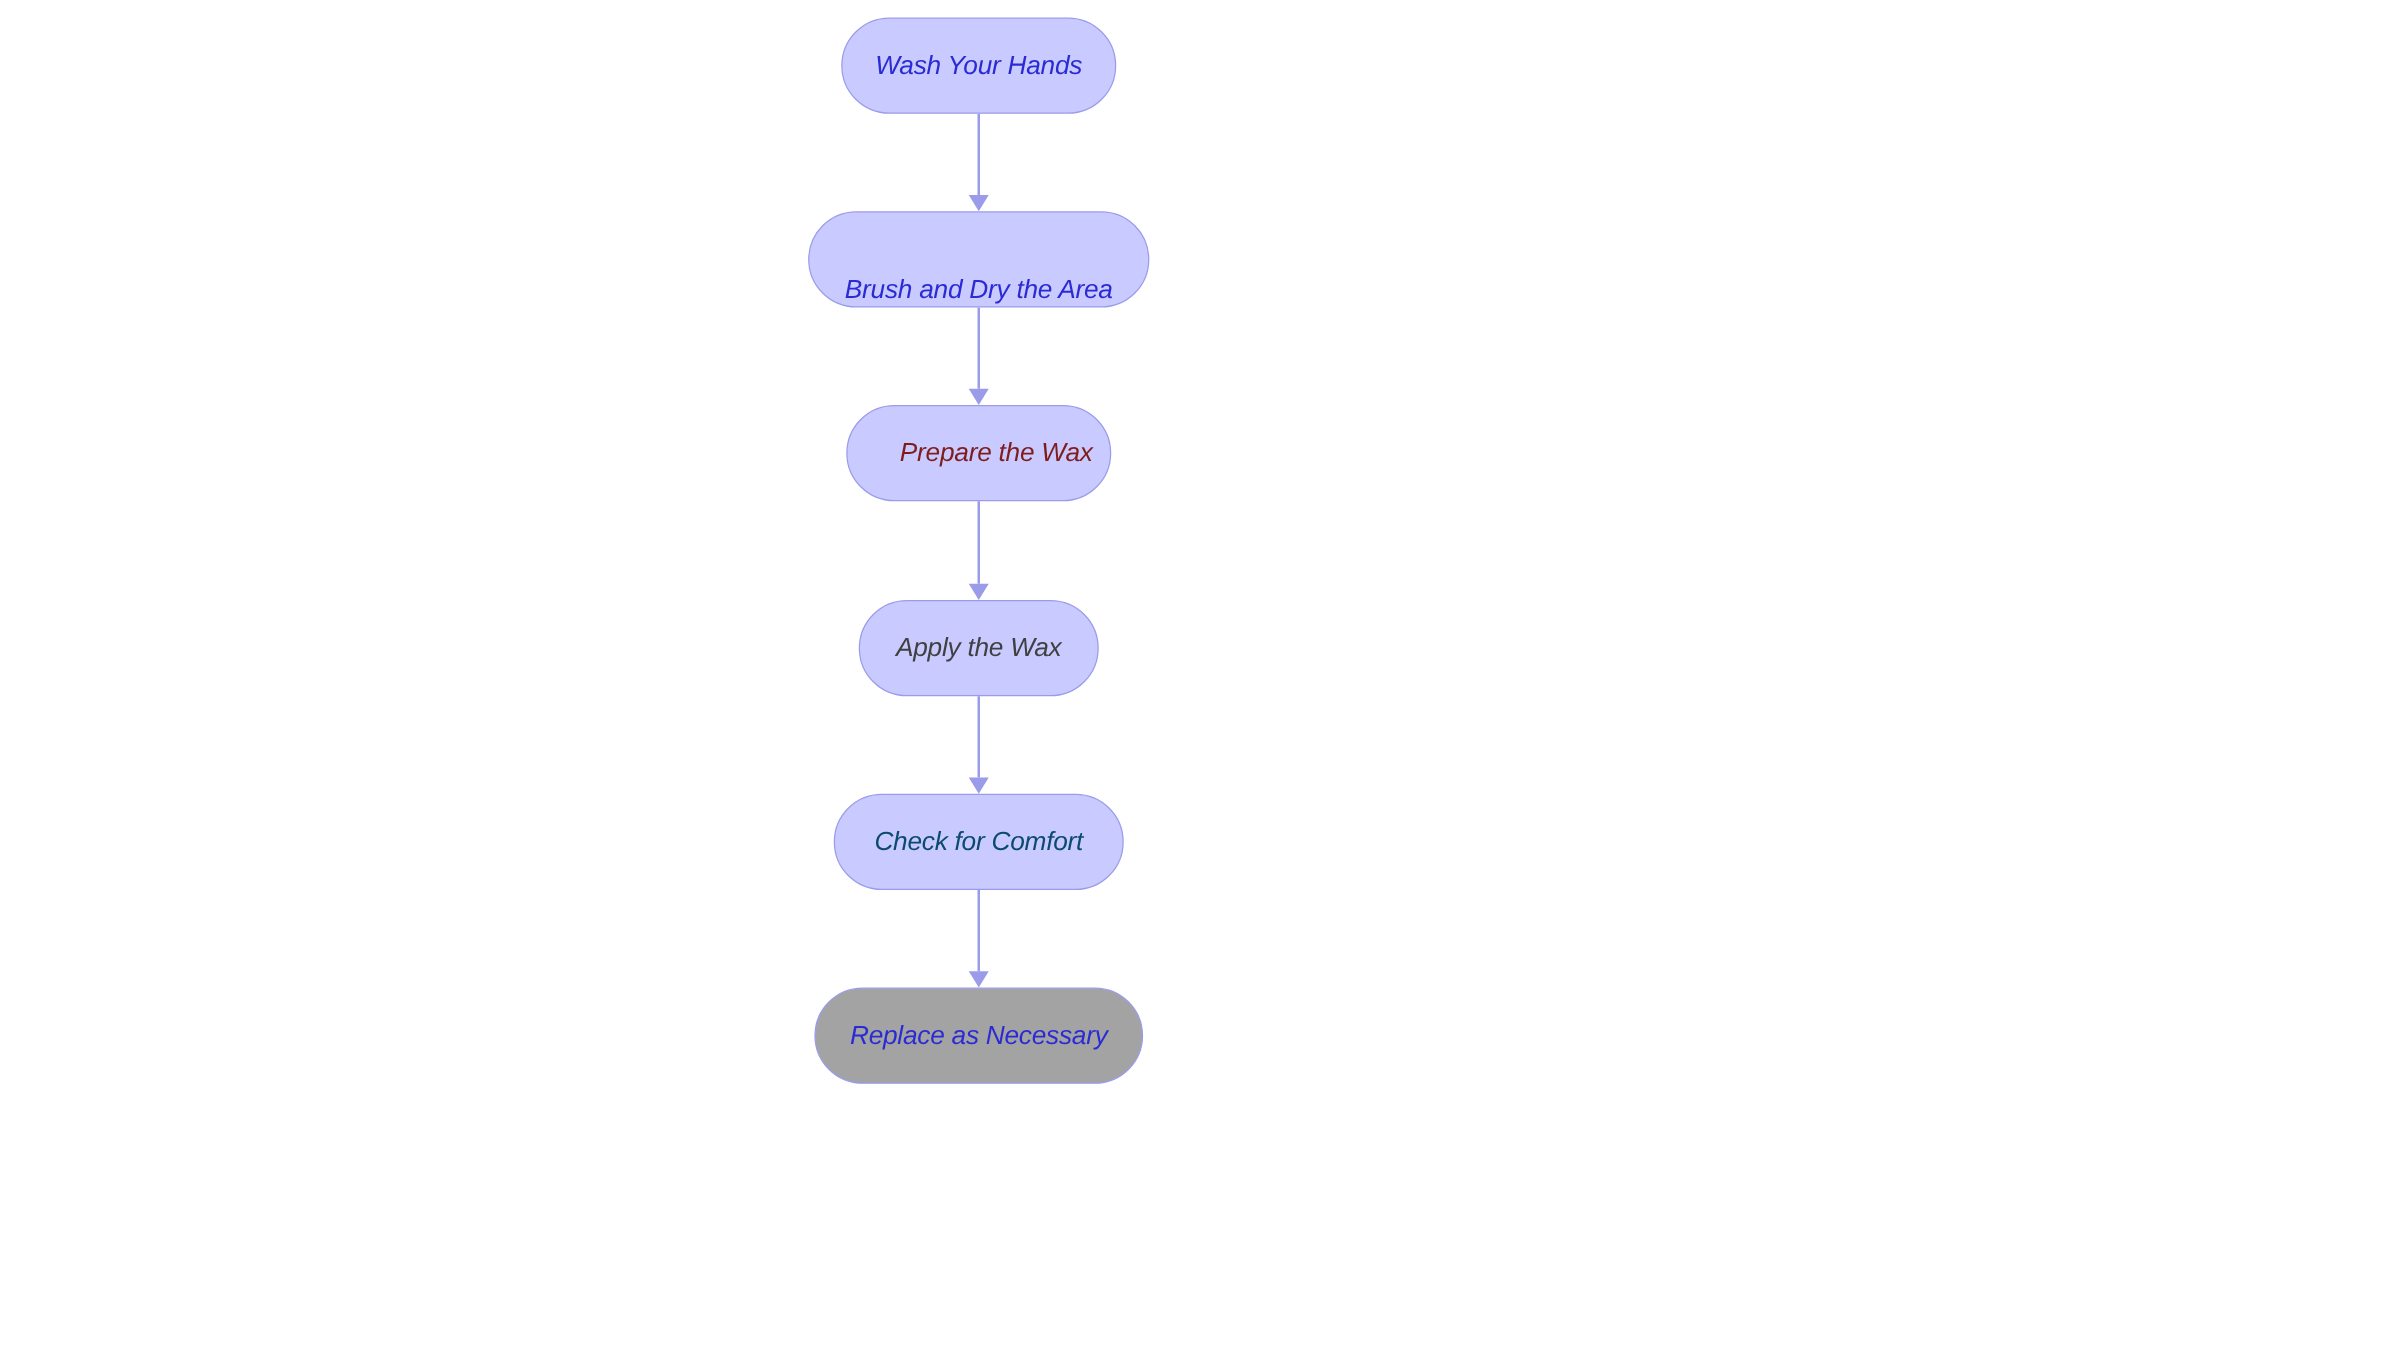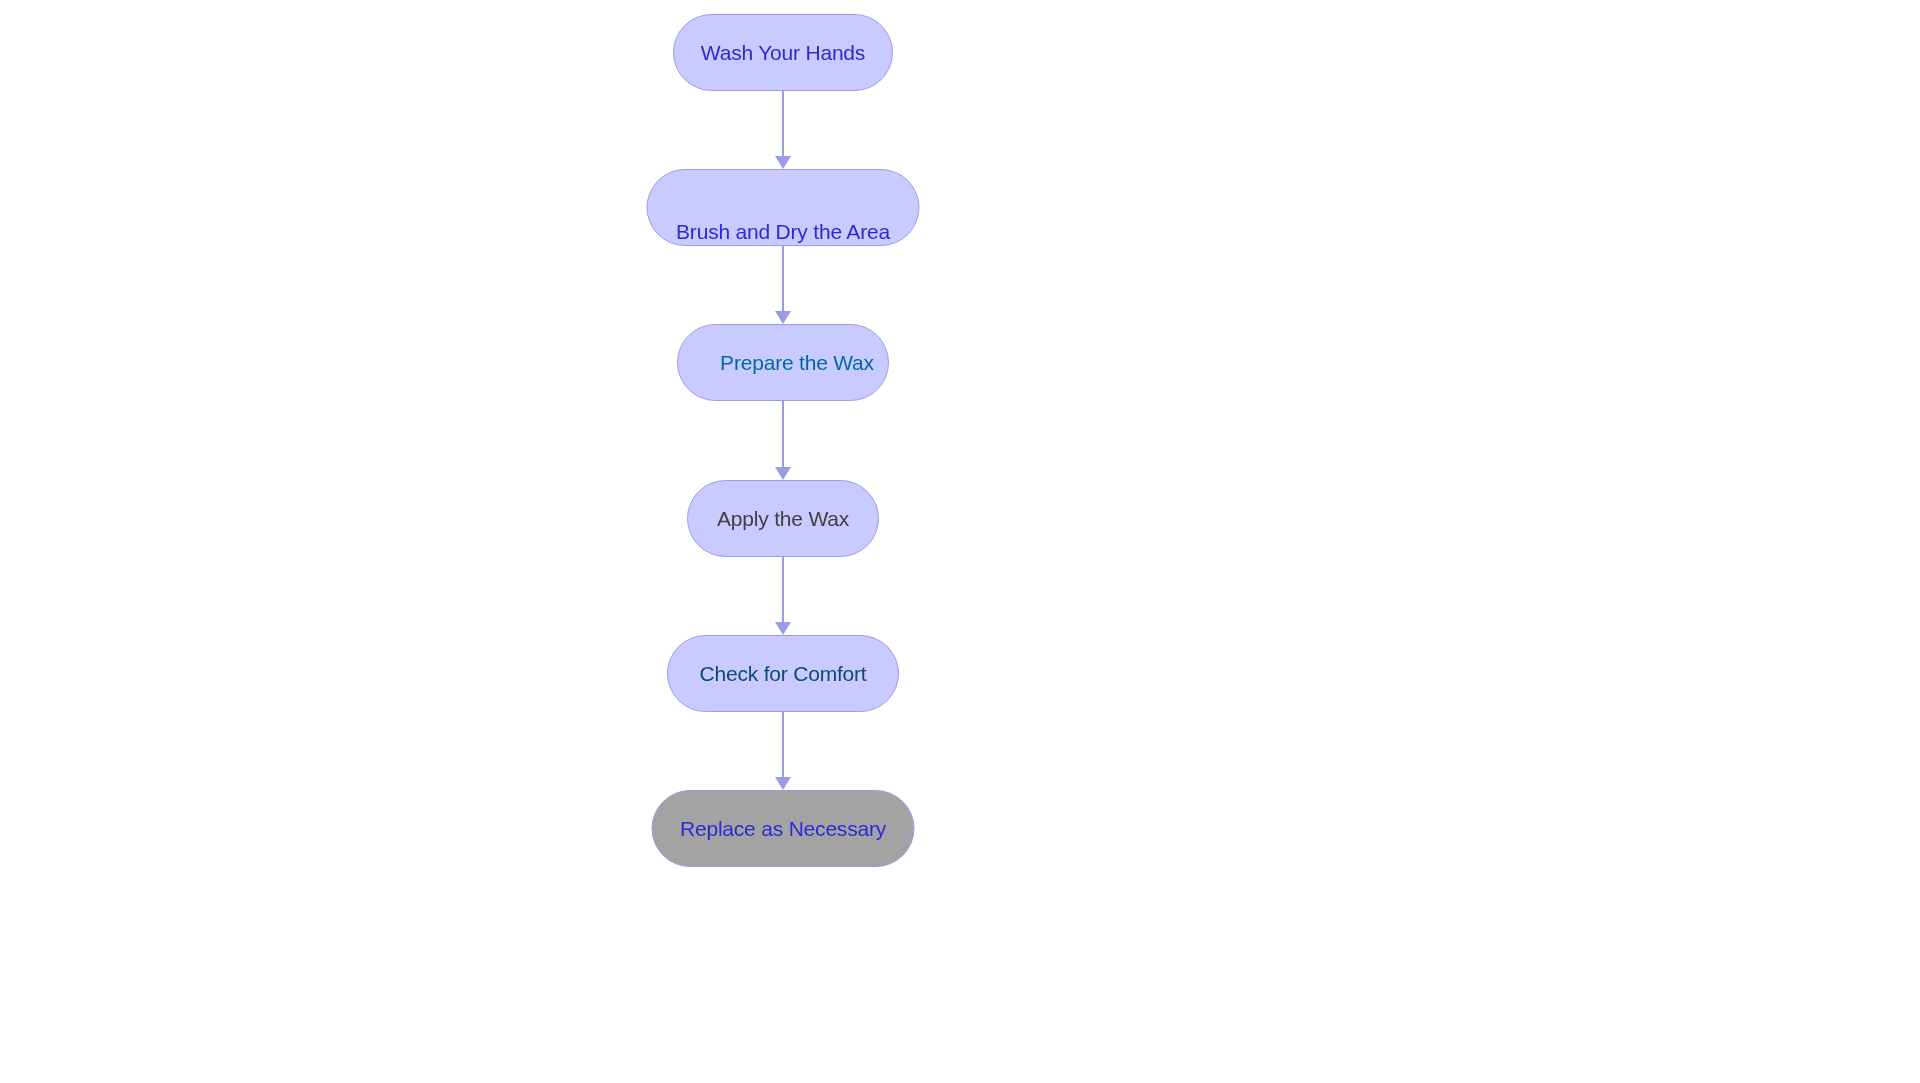--- a/index.html
+++ b/index.html
@@ -46,20 +46,21 @@
 
   .node-label {
     font-family: "Liberation Sans", sans-serif;
     font-size: 21px;
     font-weight: 400;
     color: #2b2bd4;
     letter-spacing: -0.2px;
     white-space: nowrap;
     line-height: 1;
     user-select: none;
+    font-style: italic;
   }
 
   
   .connector {
     position: absolute;
     transform: translateX(-50%);
     width: 16px;
   }
   .connector .shaft {
     position: absolute;
@@ -111,21 +112,21 @@
       </div>
 
     <div id="nodes-layer">
         <div class="node" style="left: 783px; top: 14px; width: 220px; background: rgb(201, 202, 255); border-color: rgb(154, 156, 234);">
           <span class="node-label" style="color: rgb(43, 43, 212);">Wash Your Hands</span>
         </div>
         <div class="node" style="left: 783px; top: 169px; width: 273px; background: rgb(201, 202, 255); border-color: rgb(154, 156, 234);">
           <span class="node-label" style="color: rgb(43, 43, 212); margin-top: 48px;">Brush and Dry the Area</span>
         </div>
         <div class="node" style="left: 783px; top: 324px; width: 212px; background: rgb(201, 202, 255); border-color: rgb(154, 156, 234);">
-          <span class="node-label" style="color: #0369a1; margin-left: 28px;">Prepare the Wax</span>
+          <span class="node-label" style="color: #7f1d1d; margin-left: 28px;">Prepare the Wax</span>
         </div>
         <div class="node" style="left: 783px; top: 480px; width: 192px; background: rgb(201, 202, 255); border-color: rgb(154, 156, 234);">
           <span class="node-label" style="color: #404040;">Apply the Wax</span>
         </div>
         <div class="node" style="left: 783px; top: 635px; width: 232px; background: rgb(201, 202, 255); border-color: rgb(154, 156, 234);">
           <span class="node-label" style="color: #0c4a6e;">Check for Comfort</span>
         </div>
         <div class="node" style="left: 783px; top: 790px; width: 263px; background: #a3a3a3; border-color: rgb(154, 156, 234);">
           <span class="node-label" style="color: rgb(43, 43, 212);">Replace as Necessary</span>
         </div>

